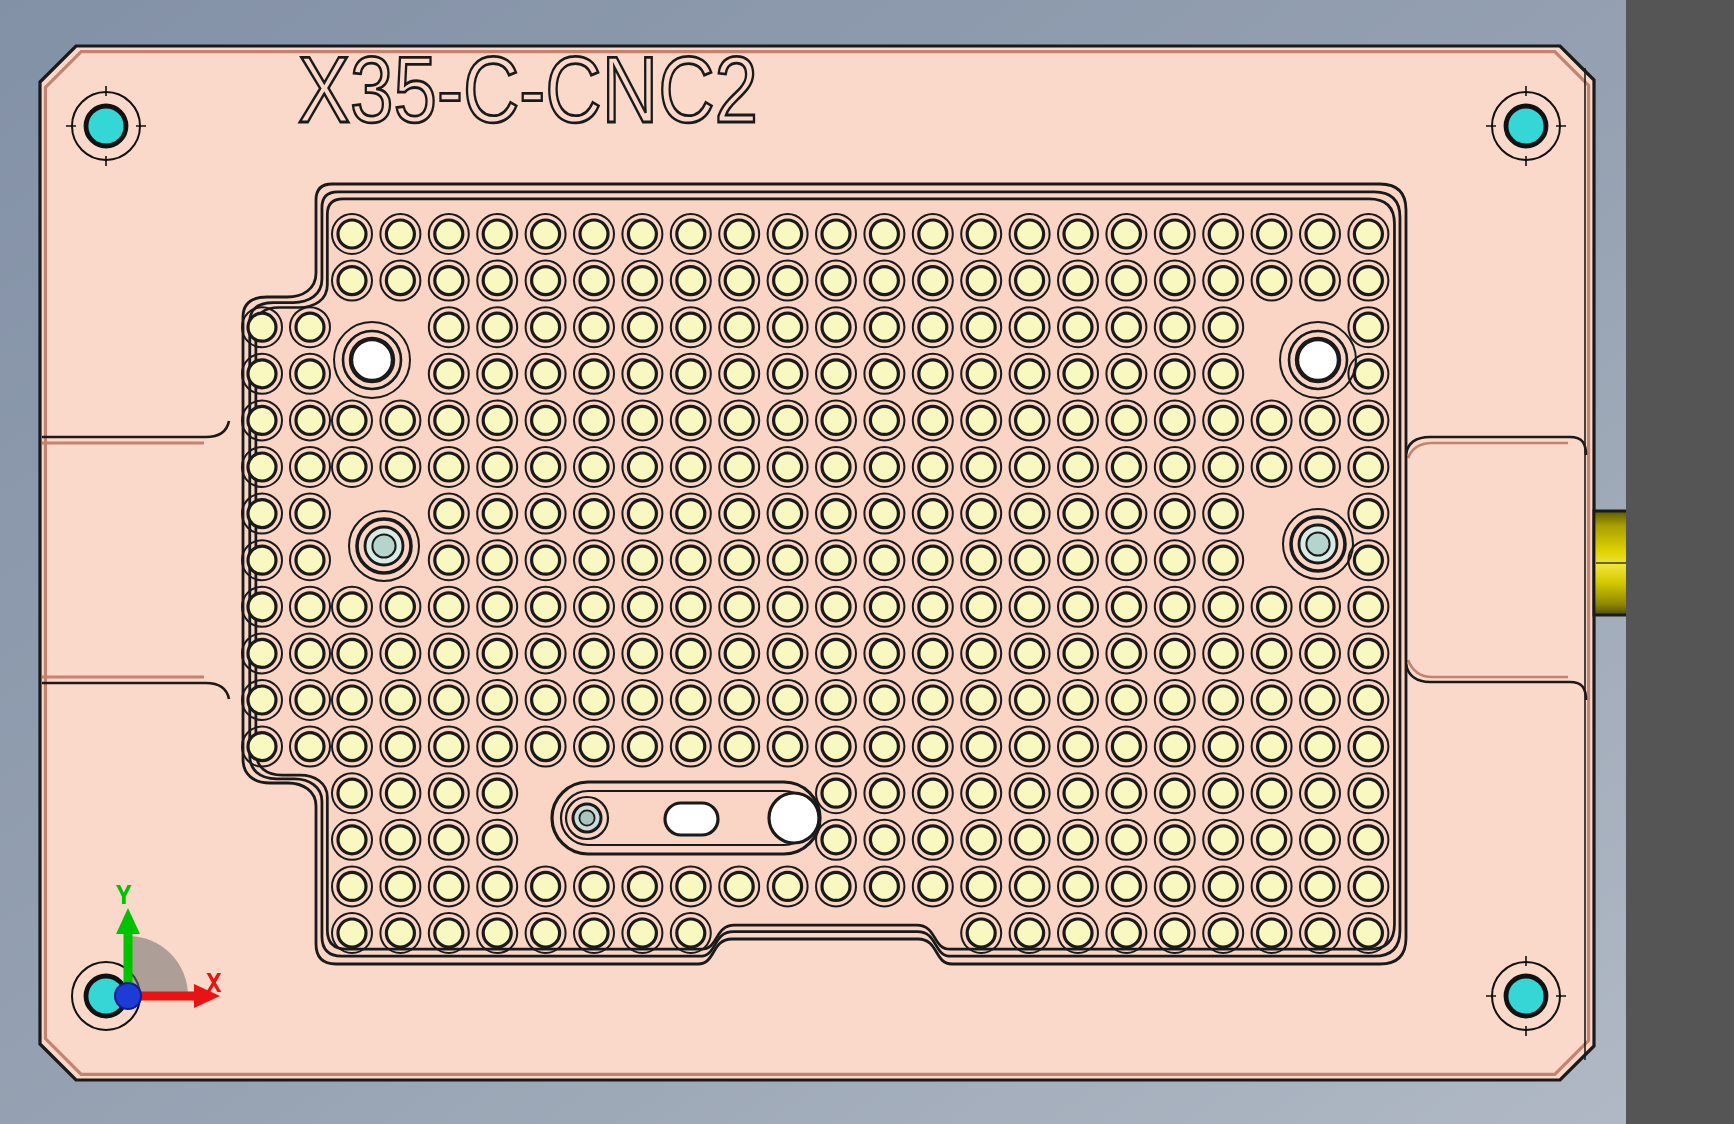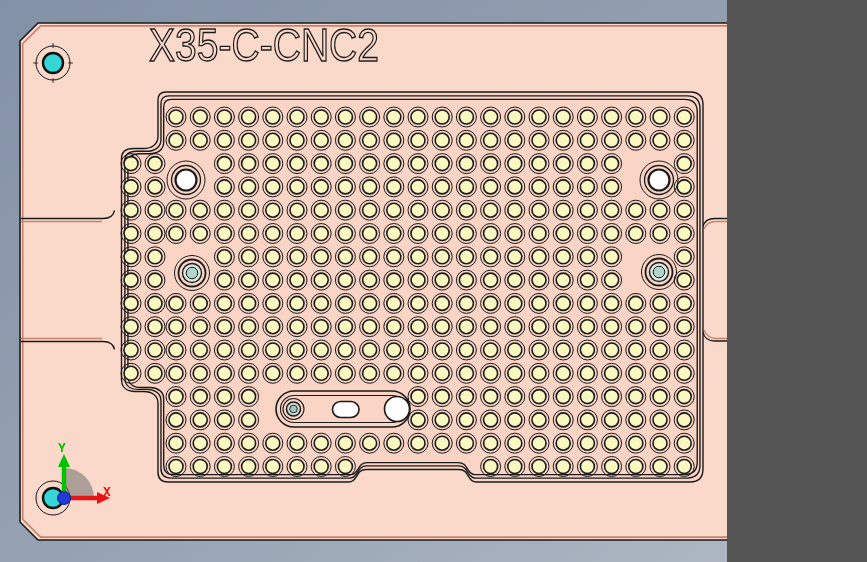--- a/index.html
+++ b/index.html
@@ -1,16 +1,16 @@
 <!DOCTYPE html>
 <html><head>
 <meta charset="utf-8">
 <style>
   html,body{margin:0;padding:0;background:#555;}
-  .viewport{width:727px;height:562px;position:relative;overflow:hidden;}
+  .viewport{width:813px;height:562px;position:relative;overflow:hidden;}
   svg{display:block;}
   text{user-select:none;}
   .title-engraving{font-family:"Liberation Sans",sans-serif;font-weight:400;}
   .axis-label{font-family:"DejaVu Sans Mono",monospace;font-weight:700;}
 </style>
 </head>
 <body>
 
 <div class="viewport">
 <svg width="867" height="562" viewBox="0 0 867 562" xmlns="http://www.w3.org/2000/svg">

